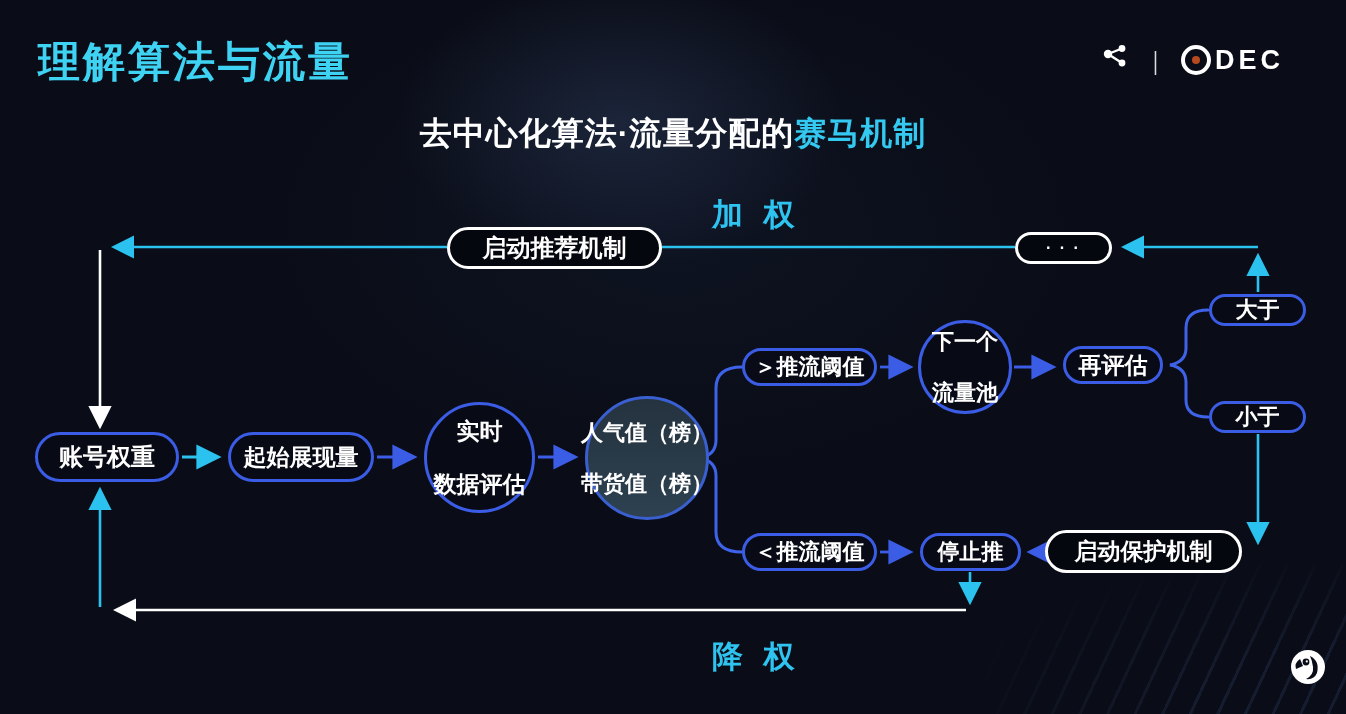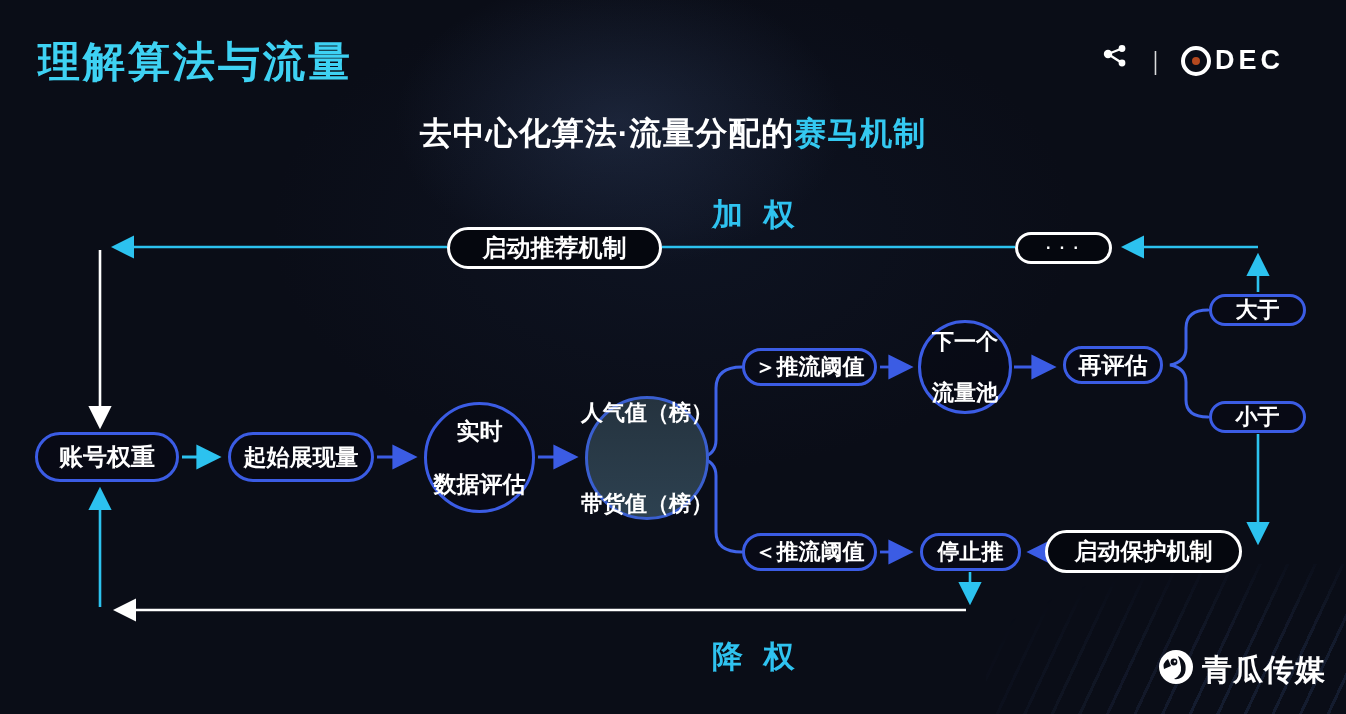--- a/index.html
+++ b/index.html
@@ -20,21 +20,21 @@
   }
   .page-title{
     position:absolute;left:38px;top:34px;z-index:3;
     font-size:42px;font-weight:900;letter-spacing:3px;color:#3ed2f3;
   }
   .brand-top{
     position:absolute;right:62px;top:44px;z-index:3;display:flex;align-items:center;gap:10px;
     font-size:27px;color:#fff;
   }
   .brand-top .sep{font-size:24px;opacity:.85;margin:0 4px;font-weight:300;}
-  .brand-top .odec{display:flex;align-items:flex-end;font-weight:800;letter-spacing:4px;font-size:27px;}
+  .brand-top .odec{display:flex;align-items:flex-start;font-weight:800;letter-spacing:4px;font-size:27px;}
   .odec-o{display:inline-flex;align-items:center;justify-content:center;width:22px;height:22px;
     border:4px solid #fff;border-radius:50%;margin-right:4px;}
   .odec-o i{width:8px;height:8px;border-radius:50%;background:#b5491f;display:block;}
   .subtitle{
     position:absolute;left:0;top:112px;width:100%;text-align:center;z-index:3;
     font-size:32px;font-weight:800;letter-spacing:1px;
   }
   .subtitle .hl{color:#34c9f1;}
   .flow-label{
     position:absolute;z-index:3;font-size:31px;font-weight:900;color:#2fc3f0;letter-spacing:6px;white-space:nowrap;
@@ -45,21 +45,21 @@
   .node{
     position:absolute;z-index:2;display:flex;align-items:center;justify-content:center;
     font-weight:800;color:#fff;box-sizing:border-box;background:rgba(7,10,20,0.55);
     white-space:nowrap;
   }
   .pill{border:3px solid #3b5ce4;border-radius:999px;}
   .pill-white{border:3px solid #ffffff;border-radius:999px;background:#05070e;}
   .circle{border:3px solid #3b5ce4;border-radius:50%;flex-direction:column;line-height:1.25;text-align:center;gap:24px;}
   .circle-filled{
     background:linear-gradient(180deg,#25333f 0%,#2d4150 100%);
-    border:3px solid #3a5fd0;overflow:visible;justify-content:space-between;
+    border:3px solid #3a5fd0;overflow:visible;
   }
   .brand-bottom{
     position:absolute;right:20px;bottom:22px;z-index:3;display:flex;align-items:center;gap:8px;
     font-size:30px;font-weight:900;letter-spacing:1px;color:#fff;
   }
 </style>
 </head>
 <body>
 
 <div class="stripes"></div>
@@ -171,14 +171,13 @@
 <div class="brand-bottom">
   <span>
     <svg width="36" height="36" viewBox="0 0 36 36">
       <circle cx="18" cy="18" r="17" fill="#fff"></circle>
       <path d="M10,10 Q4,14 6,20 L13,17 Z" fill="#0a0d17"></path>
       <circle cx="16" cy="13" r="3.4" fill="#0a0d17"></circle>
       <circle cx="16.8" cy="12.4" r="1.1" fill="#fff"></circle>
       <path d="M20,7 Q30,12 27,24 Q24,31 16,30 Q24,26 23,18 Q22,11 20,7 Z" fill="#0a0d17"></path>
     </svg>
   </span>
-  <span>青瓜传媒</span>
 </div>
 
 </body></html>

